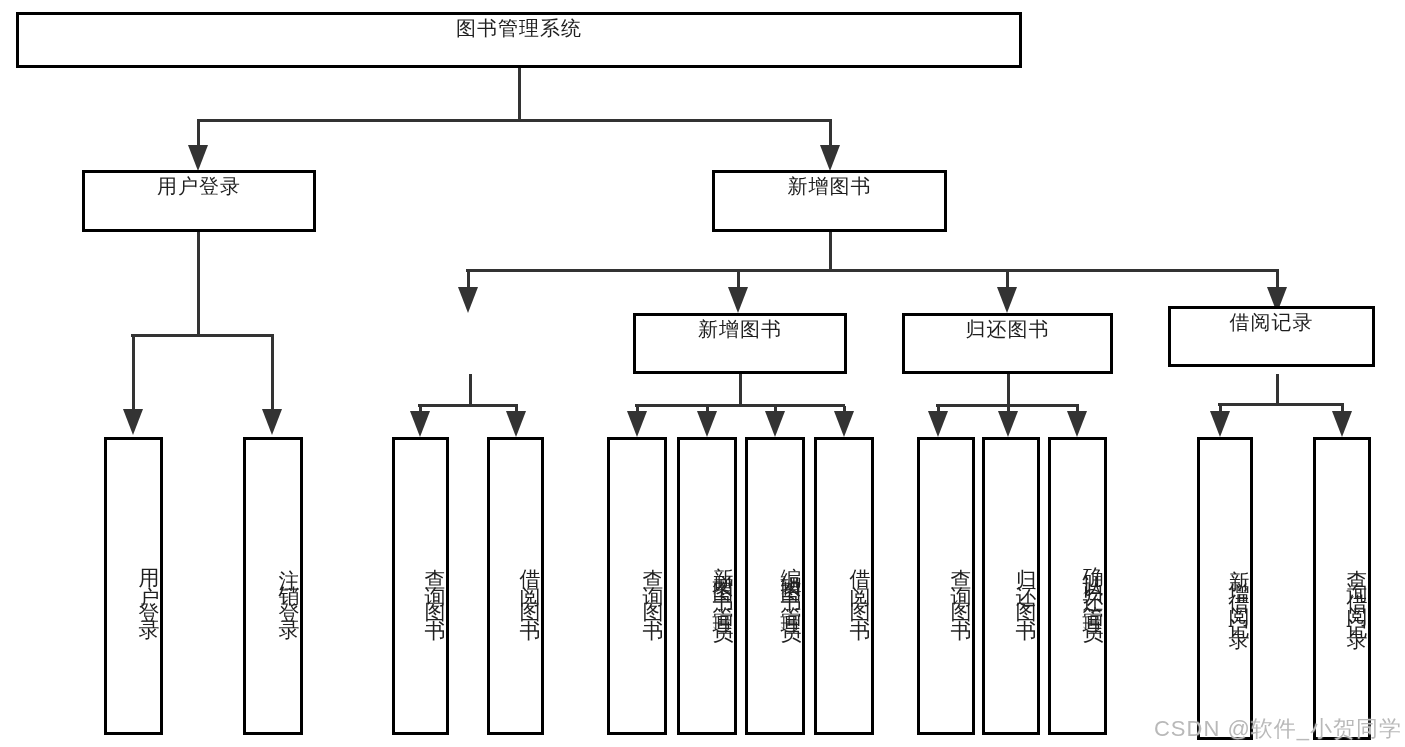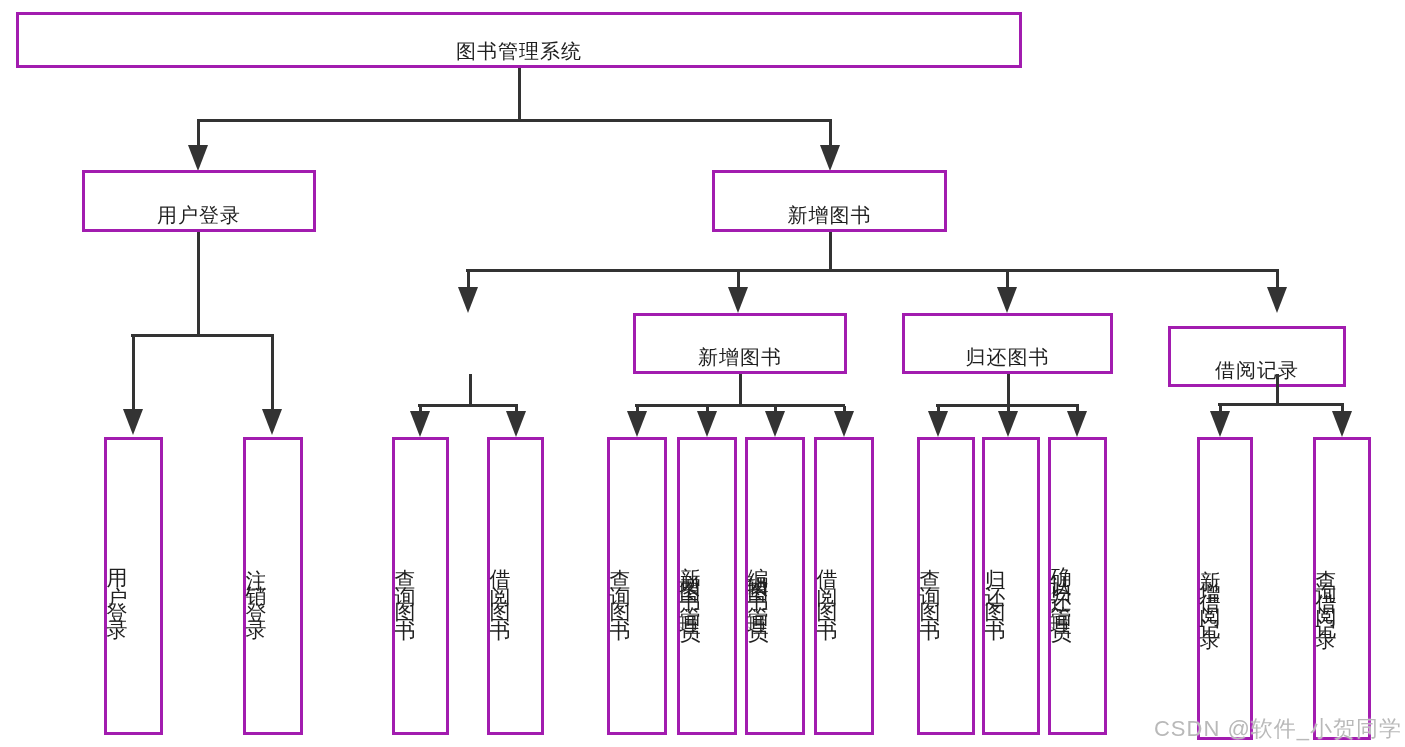--- a/index.html
+++ b/index.html
@@ -6,24 +6,24 @@
   #canvas{
     position:relative;
     width:1405px;height:747px;
     background:#ffffff;
     font-family:"Liberation Sans","DejaVu Sans",sans-serif;
     overflow:hidden;
   }
   .box{
     position:absolute;
     box-sizing:border-box;
-    border:3px solid #a21caf;
+    border:3px solid #000000;
     background:#ffffff;
     display:flex;
-    align-items:flex-end;
+    align-items:flex-start;
     justify-content:center;
     color:#1f1f1f;
     font-size:20px;
     letter-spacing:1px;
   }
   .vbox{
     writing-mode:vertical-rl;
     text-orientation:mixed;
     font-size:21px;
     line-height:1;
@@ -101,21 +101,21 @@
   <div class="arrow" style="left:997px;top:287px;"></div>
   <div class="vline" style="left:1276px;top:272px;height:17px;"></div>
   <div class="arrow" style="left:1267px;top:287px;"></div>
 
   <div class="box" style="left:633px;top:313px;width:214px;height:61px;">
     <span>新增图书</span>
   </div>
   <div class="box" style="left:902px;top:313px;width:211px;height:61px;">
     <span>归还图书</span>
   </div>
-  <div class="box" style="left:1168px;top:326px;width:178px;height:61px;">
+  <div class="box" style="left:1168px;top:306px;width:207px;height:61px;">
     <span>借阅记录</span>
   </div>
 
   <div class="vline" style="left:469px;top:374px;height:32px;"></div>
   <div class="hline" style="left:418px;top:404px;width:100px;"></div>
   <div class="vline" style="left:419px;top:406px;height:6px;"></div>
   <div class="arrow" style="left:410px;top:411px;"></div>
   <div class="vline" style="left:515px;top:406px;height:6px;"></div>
   <div class="arrow" style="left:506px;top:411px;"></div>
 

